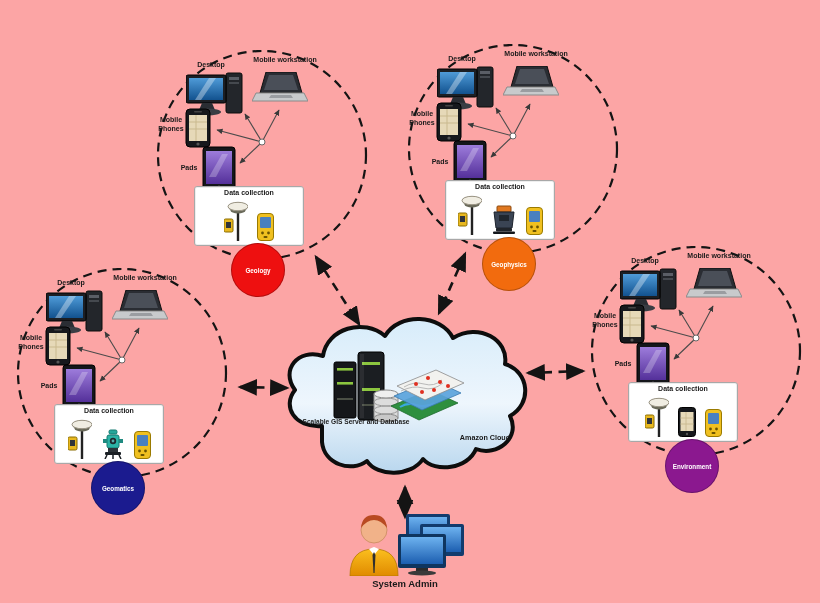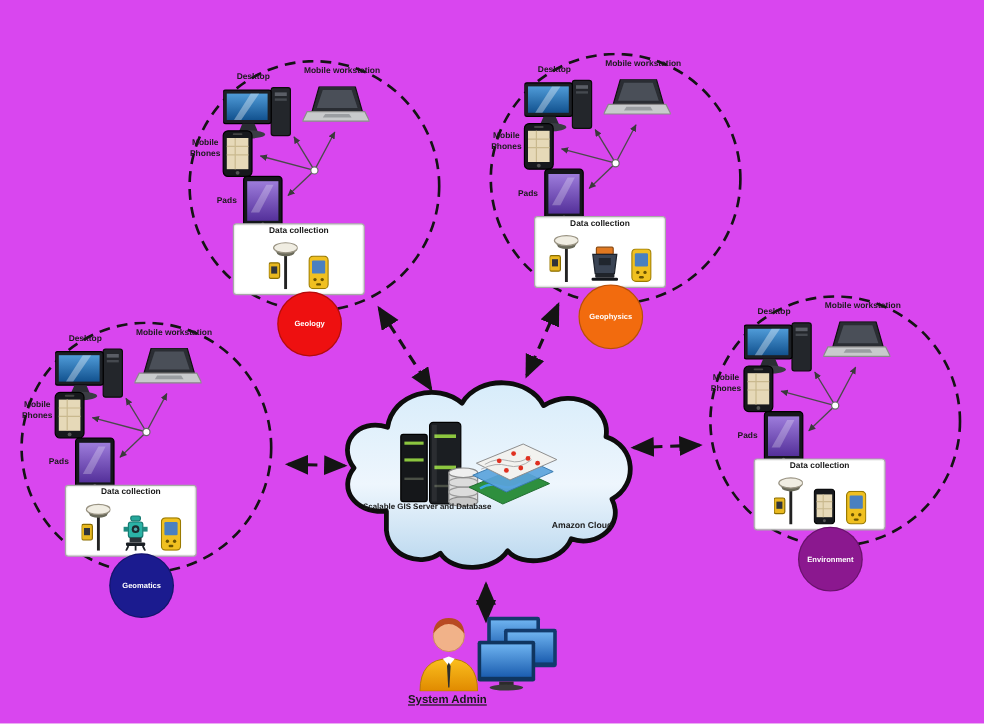--- a/index.html
+++ b/index.html
@@ -1,16 +1,16 @@
 <!DOCTYPE html>
 <html><head>
 <meta charset="utf-8">
 <style>
   html,body{margin:0;padding:0;background:#f6f6f6;}
-  .stage{position:relative;width:820px;height:603px;background:#d946ef;overflow:hidden;
+  .stage{position:relative;width:820px;height:603px;background:#fca5a5;overflow:hidden;
          font-family:"Liberation Sans",sans-serif;}
   svg{display:block;}
   .overlay{position:absolute;left:0;top:0;pointer-events:none;}
   
   .group{position:absolute;width:230px;height:250px;}
   .ring{position:absolute;left:0;top:0;width:230px;height:250px;}
   .dashring{fill:none;stroke:#141414;stroke-width:2.2;stroke-dasharray:9 6;}
   .spoke{stroke:#4a4a4a;stroke-width:1.1;}
   .hub{fill:#ffffff;stroke:#666;stroke-width:1;}
   .lbl{position:absolute;font-size:7px;font-weight:bold;color:#1a1a1a;text-align:center;line-height:1.25;}
@@ -28,21 +28,21 @@
   .dctitle{font-size:7px;font-weight:bold;color:#1a1a1a;text-align:center;margin-top:2px;}
   .dcrow{display:flex;justify-content:center;align-items:flex-end;gap:9px;height:44px;padding-top:1px;}
   .badge{position:absolute;left:79px;top:193px;width:54px;height:54px;border-radius:50%;
          display:flex;align-items:center;justify-content:center;text-align:center;
          color:#fff;font-size:6.3px;font-weight:bold;box-shadow:0 0 0 1px rgba(0,0,0,.25) inset;}
   
   .cloud{position:absolute;left:278px;top:306px;width:258px;height:178px;}
   .cloudtxt{font-family:"Liberation Sans",sans-serif;font-weight:bold;fill:#1a1a1a;}
   
   .admin{position:absolute;left:340px;top:512px;width:130px;}
-  .admin-label{margin-top:2px;text-align:left;font-size:9.5px;font-weight:bold;color:#1a1a1a;text-decoration:underline;}
+  .admin-label{margin-top:2px;text-align:center;font-size:9.5px;font-weight:bold;color:#1a1a1a;}
 </style>
 </head>
 <body>
 
 <div class="stage">
 
   <svg width="0" height="0" style="position:absolute" aria-hidden="true">
     <defs>
       <linearGradient id="scrGrad" x1="0" y1="0" x2="0" y2="1">
         <stop offset="0" stop-color="#4f9bd8"></stop>

